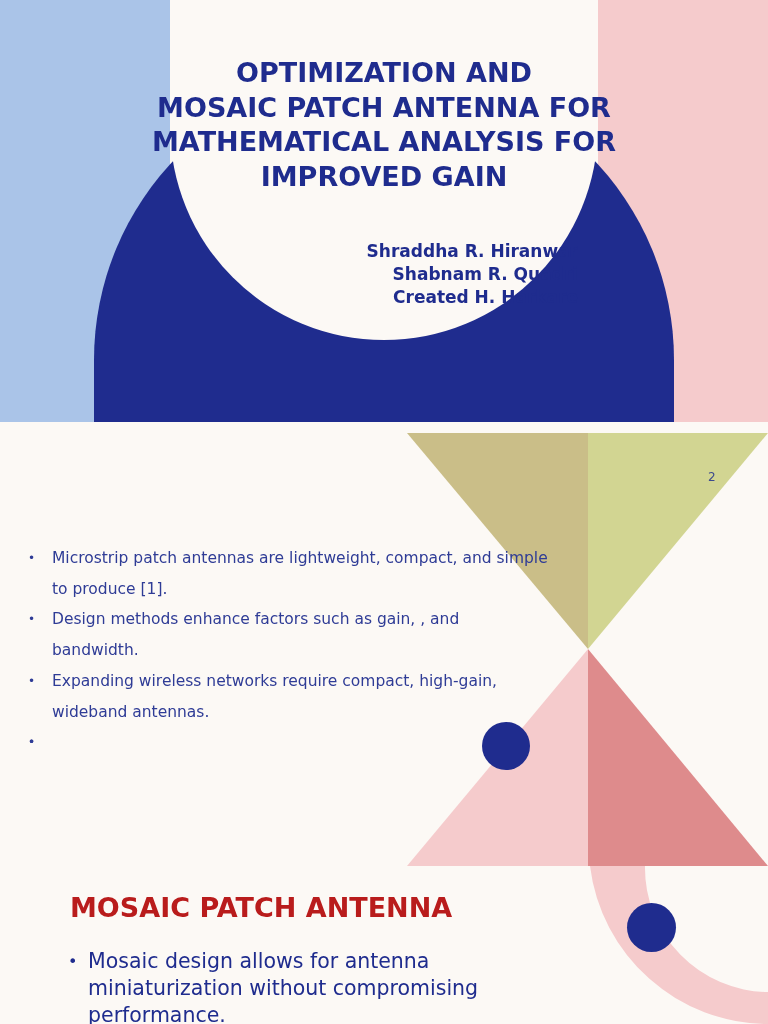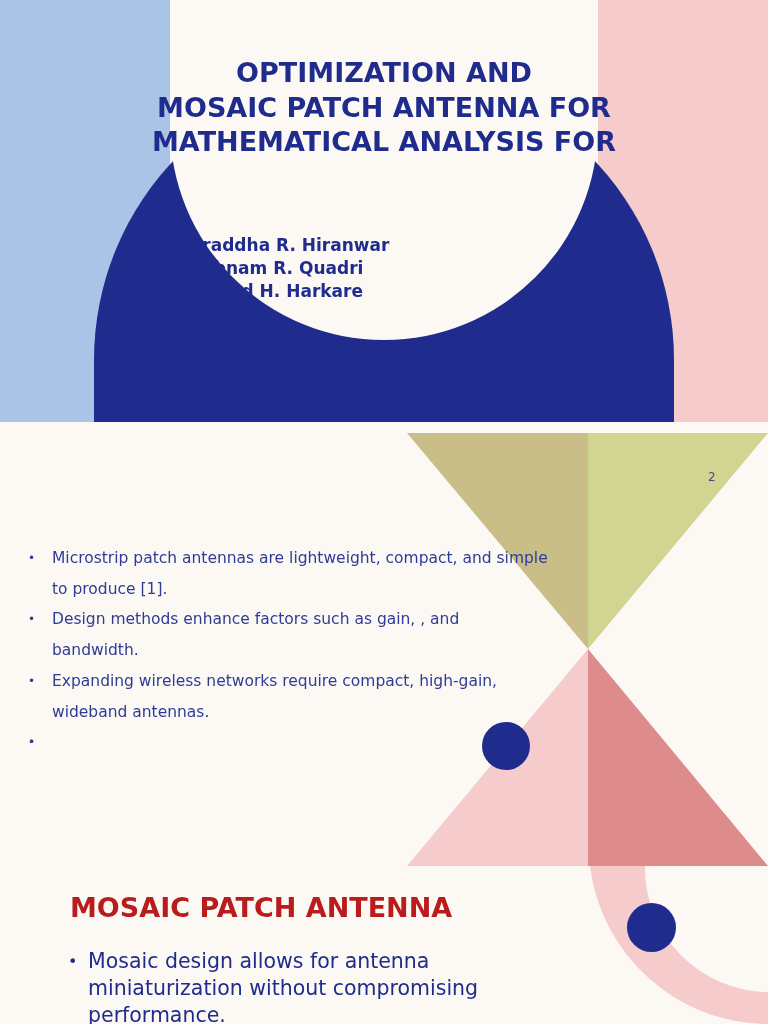--- a/index.html
+++ b/index.html
@@ -44,22 +44,22 @@
     #slide-1 .title {
       position: absolute; left: 100px; top: 56px; width: 568px;
       text-align: center;
       color: #1f2c8e;
       font-family: "DejaVu Sans", sans-serif;
       font-weight: bold;
       font-size: 27px;
       line-height: 34.5px;
     }
     #slide-1 .authors {
-      position: absolute; left: 178px; top: 234px; width: 400px;
-      text-align: left;
+      position: absolute; left: 178px; top: 240px; width: 400px;
+      text-align: right;
       color: #1f2c8e;
       font-weight: bold;
       font-size: 17px;
       line-height: 23px;
     }
     #slide-1 .authors div { display: block; }
 
     
     #slide-2 { top: 433px; height: 433px; }
     #slide-2 svg.bg { position: absolute; left: 0; top: 0; }
@@ -116,20 +116,21 @@
 <section class="slide" id="slide-1">
   <div class="left-band"></div>
   <div class="right-band"></div>
   <div class="center-panel"></div>
   <div class="arch"></div>
   <div class="circle"></div>
   <div class="title">
     <div>OPTIMIZATION AND</div>
     <div>MOSAIC PATCH ANTENNA FOR</div>
     <div>MATHEMATICAL ANALYSIS FOR</div>
+    <div>IMPROVED GAIN</div>
   </div>
   <div class="authors">
     <div>Shraddha R. Hiranwar</div>
     <div>Shabnam R. Quadri</div>
     <div>Created H. Harkare</div>
   </div>
 </section>
 
 <section class="slide" id="slide-2">
   <svg class="bg" width="768" height="433" viewBox="0 0 768 433">

